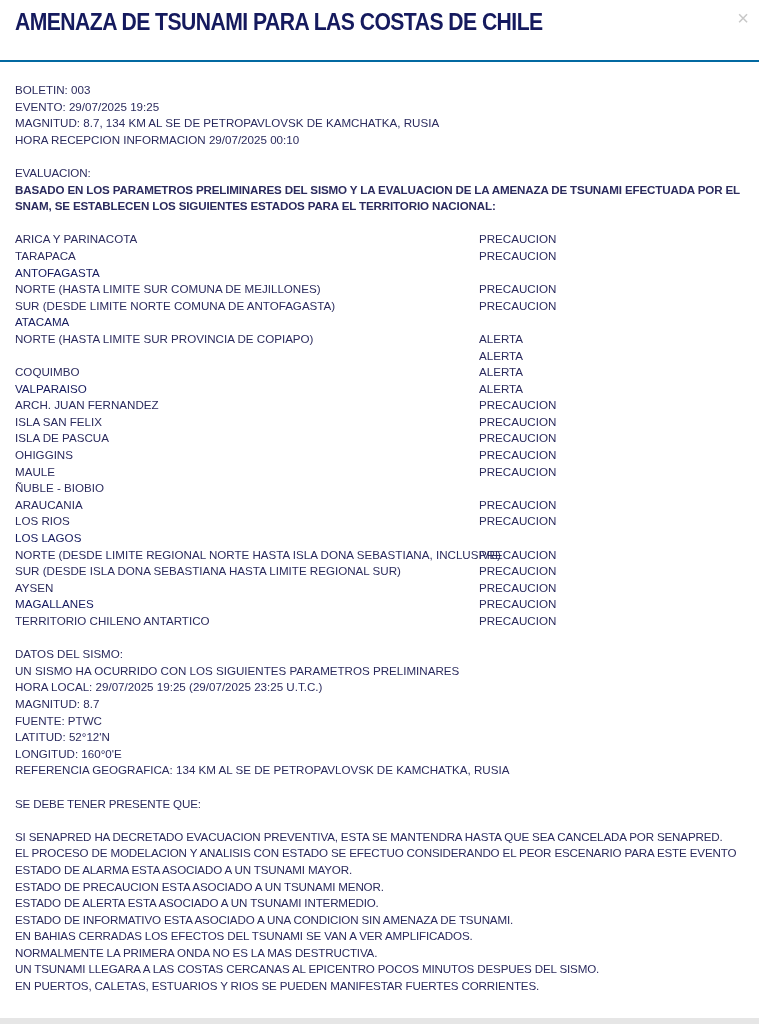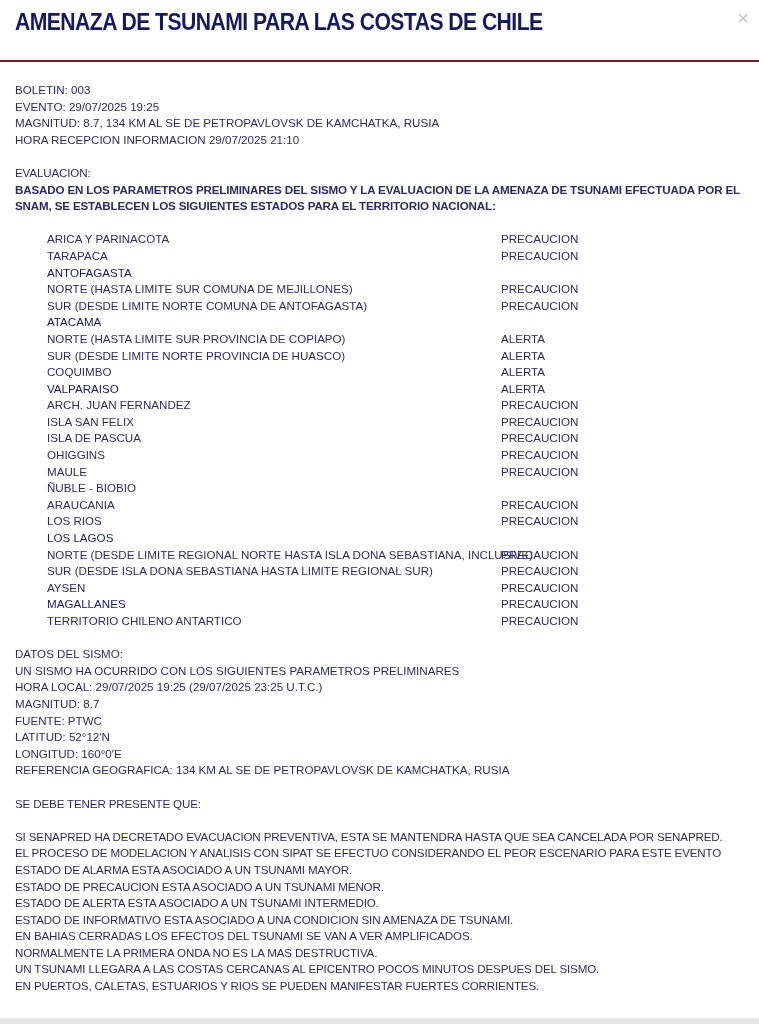--- a/index.html
+++ b/index.html
@@ -5,21 +5,21 @@
   html, body { margin: 0; padding: 0; }
   body {
     width: 759px; height: 1024px; overflow: hidden;
     background: #ffffff;
     font-family: "Liberation Sans", sans-serif;
     color: #2b2b5e;
     position: relative;
   }
   .modal-header {
     position: absolute; left: 0; top: 0; width: 759px; height: 60px;
-    border-bottom: 2px solid #7f1d1d;
+    border-bottom: 2px solid #0369a1;
     background: #fff;
   }
   .modal-title {
     position: absolute; left: 15px; top: 9px;
     font-family: "Liberation Sans", sans-serif;
     font-weight: bold; font-size: 23px; letter-spacing: -0.6px;
     color: #151a5e;
     transform: scaleX(0.92); transform-origin: left center;
     white-space: nowrap;
   }
@@ -28,55 +28,55 @@
     font-size: 20px; color: #c8c8c8; cursor: pointer; line-height: 20px;
   }
   .body {
     position: absolute; left: 15px; top: 82px; width: 740px;
     font-size: 11.6px; line-height: 16.6px;
   }
   .line { white-space: nowrap; height: 16.6px; }
   .gap { height: 16.6px; }
   .wrap { white-space: normal; }
   .condensed { letter-spacing: -0.15px; }
-  .row { position: relative; height: 16.6px; white-space: nowrap; margin-left: 32px; }
-  .row .status { position: absolute; left: 454px; top: 0; }
+  .row { position: relative; height: 16.6px; white-space: nowrap; }
+  .row .status { position: absolute; left: 464px; top: 0; }
   .row.bold .region { font-weight: normal; color: #151a5e; }
   .footer-bar {
     position: absolute; left: 0; bottom: 0; width: 759px; height: 6px; background: #e6e6e6;
   }
 </style>
 </head>
 <body>
 
 <div class="modal-header">
   <div class="modal-title">AMENAZA DE TSUNAMI PARA LAS COSTAS DE CHILE</div>
   <div class="close-btn">×</div>
 </div>
 
 <div class="body">
   <div class="line">BOLETIN: 003</div>
   <div class="line">EVENTO: 29/07/2025 19:25</div>
   <div class="line">MAGNITUD: 8.7, 134 KM AL SE DE PETROPAVLOVSK DE KAMCHATKA, RUSIA</div>
-  <div class="line">HORA RECEPCION INFORMACION 29/07/2025 21:10</div>
+  <div class="line">HORA RECEPCION INFORMACION 29/07/2025 00:10</div>
   <div class="gap"></div>
 
   <div class="line condensed">EVALUACION:</div>
   <div class="wrap condensed" style="width:740px;font-weight:bold;">BASADO EN LOS PARAMETROS PRELIMINARES DEL SISMO Y LA EVALUACION DE LA AMENAZA DE TSUNAMI EFECTUADA POR EL SNAM, SE ESTABLECEN LOS SIGUIENTES ESTADOS PARA EL TERRITORIO NACIONAL:</div>
   <div class="gap"></div>
 
   <div id="regions">
       <div class="row"><span class="region">ARICA Y PARINACOTA</span><span class="status">PRECAUCION</span></div>
       <div class="row"><span class="region">TARAPACA</span><span class="status">PRECAUCION</span></div>
       <div class="row bold"><span class="region">ANTOFAGASTA</span><span class="status"></span></div>
       <div class="row"><span class="region">NORTE (HASTA LIMITE SUR COMUNA DE MEJILLONES)</span><span class="status">PRECAUCION</span></div>
       <div class="row"><span class="region">SUR (DESDE LIMITE NORTE COMUNA DE ANTOFAGASTA)</span><span class="status">PRECAUCION</span></div>
       <div class="row bold"><span class="region">ATACAMA</span><span class="status"></span></div>
       <div class="row"><span class="region">NORTE (HASTA LIMITE SUR PROVINCIA DE COPIAPO)</span><span class="status">ALERTA</span></div>
-      <div class="row"><span class="region">SUR (DESDE LIMITE NORTE PROVINCIA DE HUASCO)</span><span class="status">ALERTA</span></div>
+      <div class="row"><span class="status">ALERTA</span></div>
       <div class="row"><span class="region">COQUIMBO</span><span class="status">ALERTA</span></div>
       <div class="row bold"><span class="region">VALPARAISO</span><span class="status">ALERTA</span></div>
       <div class="row"><span class="region">ARCH. JUAN FERNANDEZ</span><span class="status">PRECAUCION</span></div>
       <div class="row"><span class="region">ISLA SAN FELIX</span><span class="status">PRECAUCION</span></div>
       <div class="row"><span class="region">ISLA DE PASCUA</span><span class="status">PRECAUCION</span></div>
       <div class="row"><span class="region">OHIGGINS</span><span class="status">PRECAUCION</span></div>
       <div class="row"><span class="region">MAULE</span><span class="status">PRECAUCION</span></div>
       <div class="row"><span class="region">ÑUBLE - BIOBIO</span><span class="status"></span></div>
       <div class="row"><span class="region">ARAUCANIA</span><span class="status">PRECAUCION</span></div>
       <div class="row"><span class="region">LOS RIOS</span><span class="status">PRECAUCION</span></div>
@@ -96,21 +96,21 @@
   <div class="line">FUENTE: PTWC</div>
   <div class="line">LATITUD: 52°12'N</div>
   <div class="line">LONGITUD: 160°0'E</div>
   <div class="line">REFERENCIA GEOGRAFICA: 134 KM AL SE DE PETROPAVLOVSK DE KAMCHATKA, RUSIA</div>
   <div class="gap"></div>
 
   <div class="line condensed">SE DEBE TENER PRESENTE QUE:</div>
   <div class="gap"></div>
   <div id="notas">
       <div class="line condensed">SI SENAPRED HA DECRETADO EVACUACION PREVENTIVA, ESTA SE MANTENDRA HASTA QUE SEA CANCELADA POR SENAPRED.</div>
-      <div class="line condensed">EL PROCESO DE MODELACION Y ANALISIS CON SIPAT SE EFECTUO CONSIDERANDO EL PEOR ESCENARIO PARA ESTE EVENTO</div>
+      <div class="line condensed">EL PROCESO DE MODELACION Y ANALISIS CON ESTADO SE EFECTUO CONSIDERANDO EL PEOR ESCENARIO PARA ESTE EVENTO</div>
       <div class="line condensed">ESTADO DE ALARMA ESTA ASOCIADO A UN TSUNAMI MAYOR.</div>
       <div class="line condensed">ESTADO DE PRECAUCION ESTA ASOCIADO A UN TSUNAMI MENOR.</div>
       <div class="line condensed">ESTADO DE ALERTA ESTA ASOCIADO A UN TSUNAMI INTERMEDIO.</div>
       <div class="line condensed">ESTADO DE INFORMATIVO ESTA ASOCIADO A UNA CONDICION SIN AMENAZA DE TSUNAMI.</div>
       <div class="line condensed">EN BAHIAS CERRADAS LOS EFECTOS DEL TSUNAMI SE VAN A VER AMPLIFICADOS.</div>
       <div class="line condensed">NORMALMENTE LA PRIMERA ONDA NO ES LA MAS DESTRUCTIVA.</div>
       <div class="line condensed">UN TSUNAMI LLEGARA A LAS COSTAS CERCANAS AL EPICENTRO POCOS MINUTOS DESPUES DEL SISMO.</div>
       <div class="line condensed">EN PUERTOS, CALETAS, ESTUARIOS Y RIOS SE PUEDEN MANIFESTAR FUERTES CORRIENTES.</div>
     </div>
 </div>

